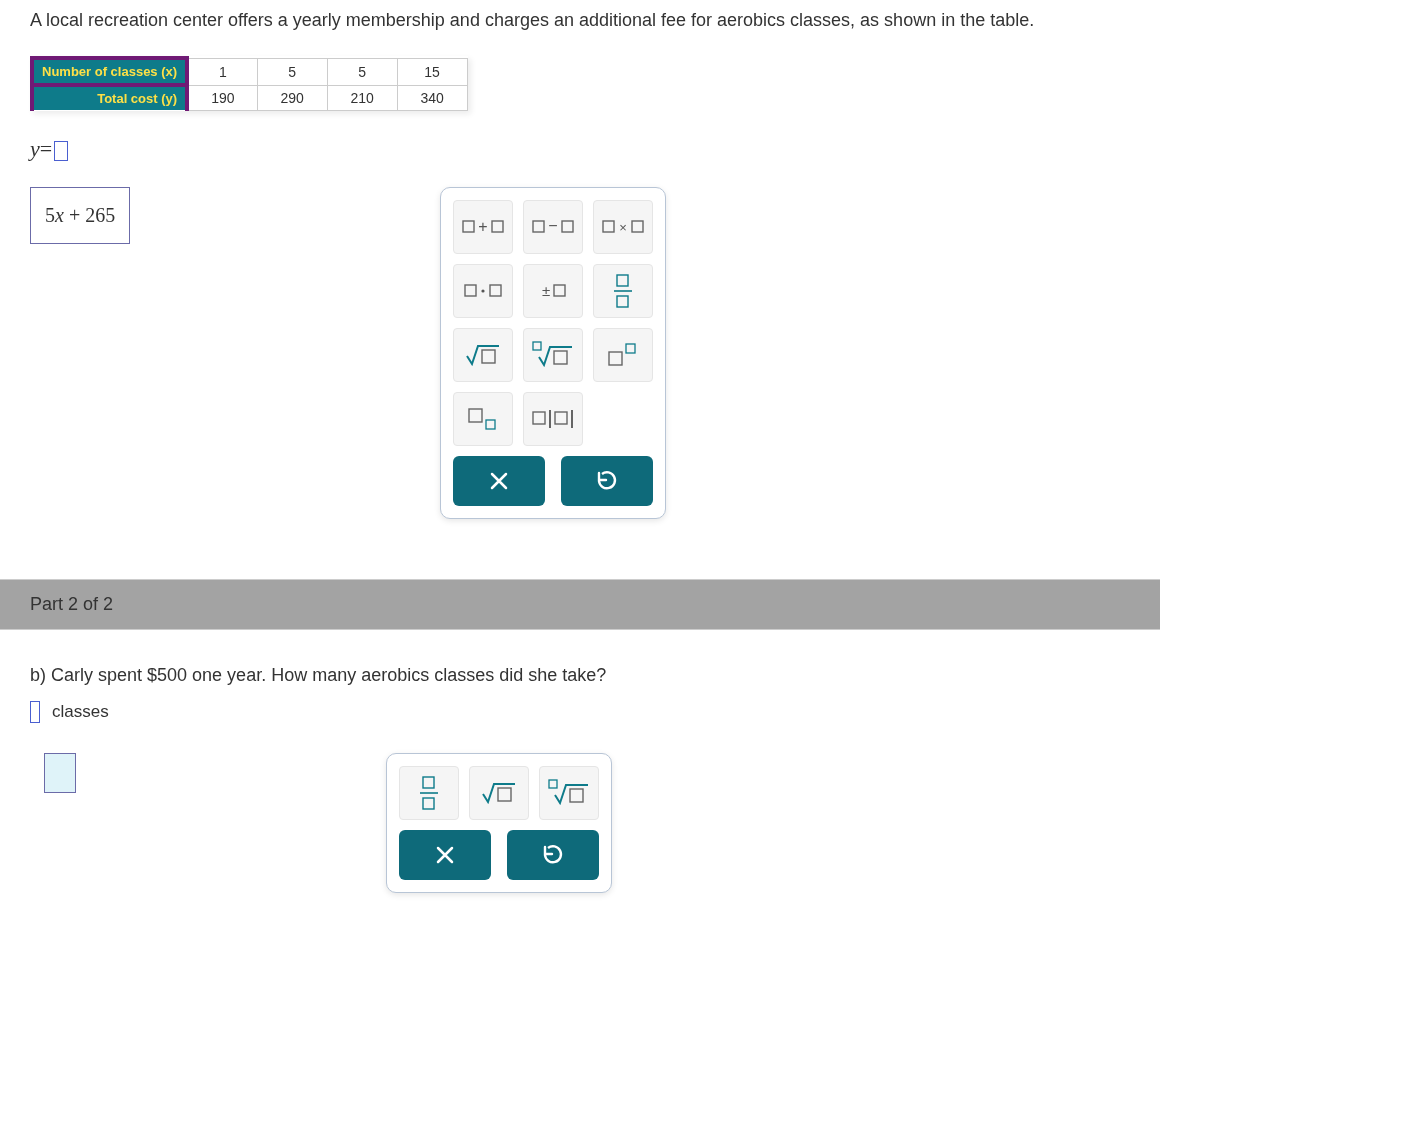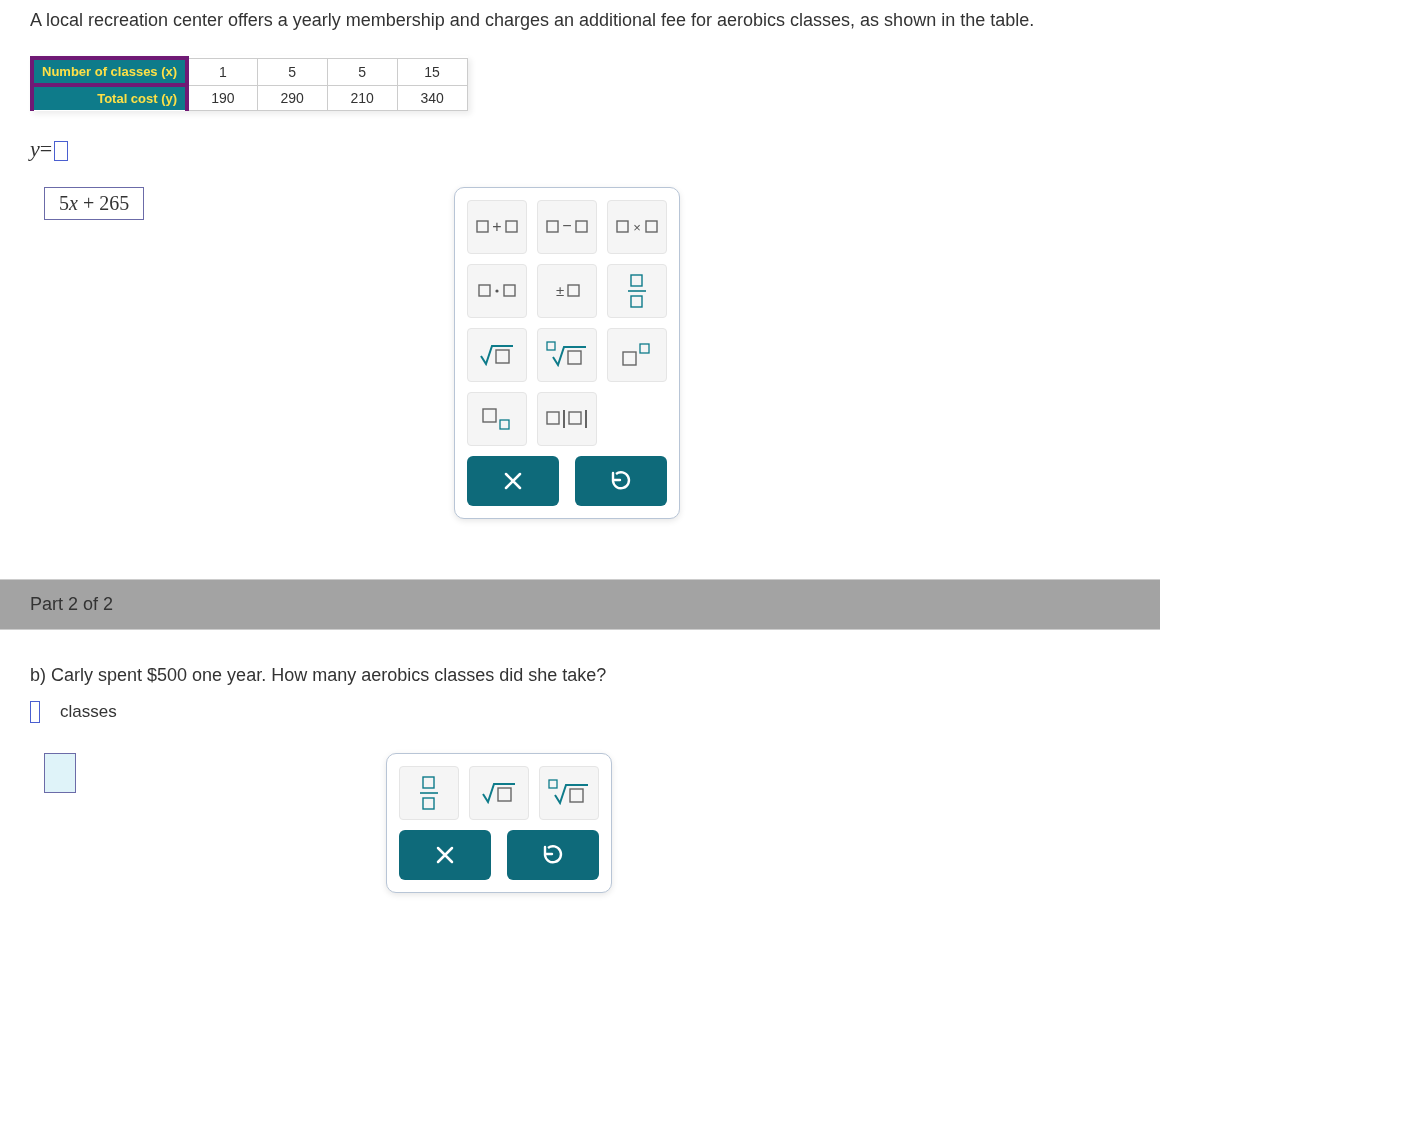--- a/index.html
+++ b/index.html
@@ -63,24 +63,23 @@
     margin-left: 2px;
   }
   .row {
     display: flex;
     align-items: flex-start;
     gap: 310px;
     margin-top: 10px;
   }
   .answer-chip {
     border: 1px solid #6b6ba8;
-    padding: 4px 14px;
+    padding: 16px 14px;
     font-family: 'Times New Roman', serif;
     font-size: 20px;
-    margin-left: 14px;
     background: #fff;
   }
   .answer-chip .x { font-style: italic; }
   .palette {
     border: 1px solid #b8c5d6;
     border-radius: 10px;
     padding: 12px;
     box-shadow: 0 2px 6px rgba(0,0,0,0.1);
     background: #fff;
   }
@@ -124,21 +123,21 @@
     margin-top: 40px;
   }
   .part2 {
     padding: 10px 18px 30px 30px;
   }
   .classes-line {
     font-size: 17px;
     margin-top: 8px;
     display: flex;
     align-items: center;
-    gap: 20px;
+    gap: 12px;
   }
   .answer-box-small2 {
     display: inline-block;
     border: 1px solid #4a5fd0;
     width: 10px;
     height: 22px;
   }
   .selected-box {
     width: 32px;
     height: 40px;

